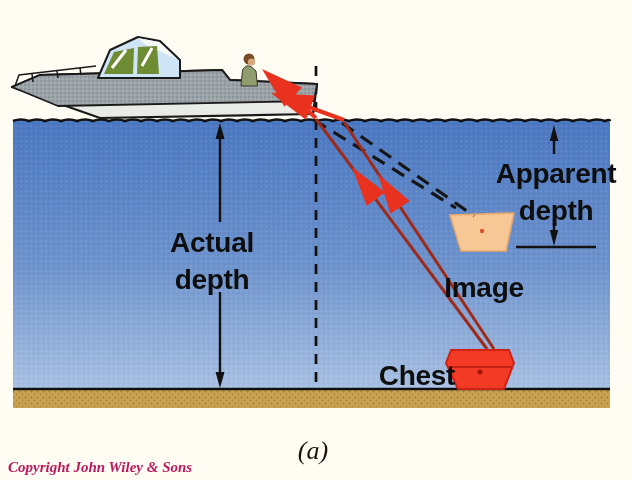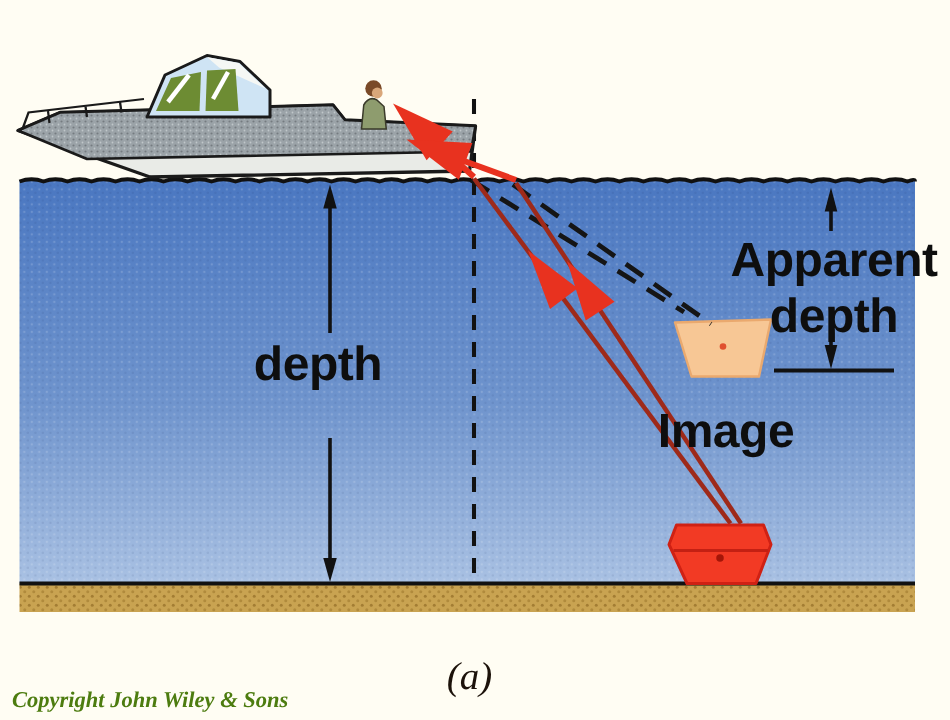--- a/index.html
+++ b/index.html
@@ -6,36 +6,36 @@
   body{
     width:633px;height:480px;
     background:#fffdf3;
     font-family:"Liberation Sans",sans-serif;
     position:relative;overflow:hidden;
   }
   .stage{position:absolute;left:0;top:0;width:633px;height:480px;}
   .stage svg{position:absolute;left:0;top:0;}
   .lbl{
     position:absolute;
-    font-weight:bold;font-size:32px;line-height:37px;
+    font-weight:bold;font-size:28px;line-height:37px;
     color:#0e0e0e;text-align:center;
     transform:translateX(-50%);
     letter-spacing:-0.3px;
     white-space:nowrap;
   }
   .lbl span{display:block;}
   .caption{
     position:absolute;left:313px;top:436px;transform:translateX(-50%);
     font-family:"Liberation Serif",serif;font-style:italic;
     font-size:26px;color:#1c120a;
   }
   .copyright{
     position:absolute;left:8px;top:459px;
     font-family:"Liberation Serif",serif;font-style:italic;font-weight:bold;
-    font-size:15px;color:#4d7c0f;
+    font-size:15px;color:#be185d;
   }
 </style>
 </head>
 <body>
 
 <div class="stage">
 
   <svg width="633" height="480" viewBox="0 0 633 480">
     <defs>
       <linearGradient id="waterGrad" x1="0" y1="0" x2="0" y2="1">
@@ -140,27 +140,29 @@
     <g stroke="#111" stroke-width="2.4" fill="#111">
       <line x1="554" y1="137" x2="554" y2="154"></line>
       <line x1="554" y1="218" x2="554" y2="235"></line>
       <polygon points="554,125 549.8,141 558.2,141" stroke="none"></polygon>
       <polygon points="554,246 549.8,230 558.2,230" stroke="none"></polygon>
       <line x1="516" y1="247" x2="596" y2="247" stroke-width="2.6"></line>
     </g>
   </svg>
 
   <div class="lbl" style="left:212px;top:224px;">
+    <span>Actual</span>
     <span>depth</span>
   </div>
 
   <div class="lbl" style="left:556px;top:155px;">
     <span>Apparent</span>
     <span>depth</span>
   </div>
 
   <div class="lbl" style="left:484px;top:269px;">Image</div>
 
+  <div class="lbl" style="left:417px;top:357px;">Chest</div>
 
   <div class="caption">(a)</div>
 
   <div class="copyright">Copyright John Wiley &amp; Sons</div>
 </div>
 
 </body></html>

